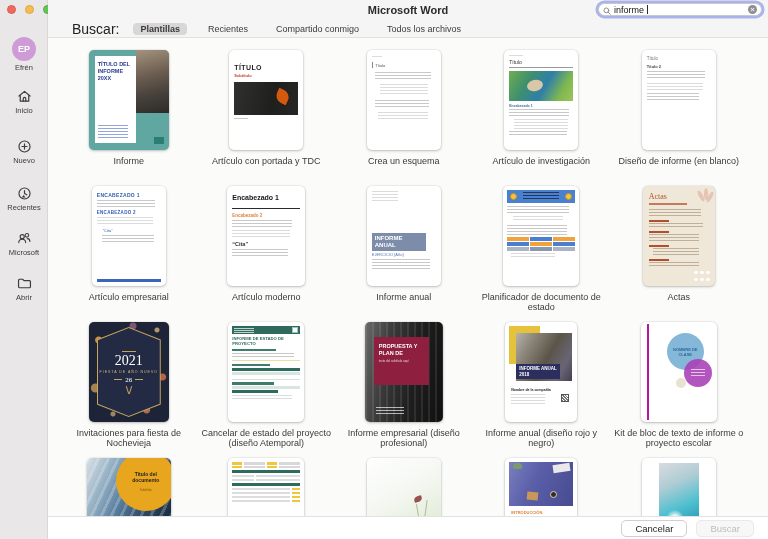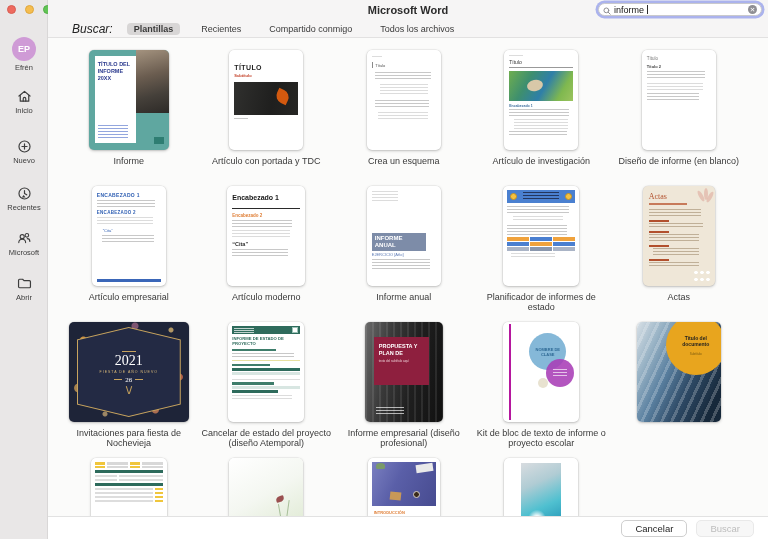--- a/index.html
+++ b/index.html
@@ -34,21 +34,21 @@
                 border:1px solid #c9c9cc;border-radius:8px;
                 box-shadow:0 0 0 2.5px rgba(110,124,230,.55);
                 display:flex;align-items:center;padding:0 4px;box-sizing:border-box;gap:3px;}
   .search-text{font-size:9px;color:#141414;}
   .caret{width:1px;height:9px;background:#2b2b2b;}
   .clear-btn{margin-left:auto;width:9px;height:9px;border-radius:50%;background:#8e8e93;
              color:#fff;font-size:6.5px;line-height:9px;text-align:center;}
   .toolbar{position:absolute;left:48px;right:0;top:20px;height:18px;background:#f6f5f5;
            border-bottom:1px solid #e2e1e1;display:flex;align-items:center;
            padding-left:24px;gap:14px;box-sizing:border-box;}
-  .tb-label{font-size:12px;color:#222;font-style:italic;}
+  .tb-label{font-size:14px;color:#222;}
   .tab{font-size:9px;color:#3a3a3a;padding:1px 7px;border-radius:4px;}
   .tab.sel{background:#d8d6d6;font-weight:600;}
 
   
   .grid{position:absolute;left:48px;top:39px;width:712px;padding:11px 0 0 12px;
         display:grid;grid-template-columns:repeat(5,137.5px);grid-auto-rows:136px;}
   .cell{display:flex;flex-direction:column;align-items:center;}
   .thumb{position:relative;height:100px;border-radius:5px;background:#fff;overflow:hidden;
          box-shadow:0 0 0 0.5px rgba(0,0,0,.08),0 1px 3px rgba(0,0,0,.22);flex-shrink:0;}
   .w72{width:72px}.w74{width:74px}.w76{width:76px}.w78{width:78px}.w80{width:80px}.w84{width:84px}
@@ -121,21 +121,21 @@
             background-size:6px 7px;}
   
   .t-noche{background-color:#1e2438;background-image:
     radial-gradient(circle at 12% 18%,rgba(232,162,64,.85) 0 3px,transparent 4px),
     radial-gradient(circle at 85% 8%,rgba(240,200,120,.7) 0 2px,transparent 3px),
     radial-gradient(circle at 92% 55%,rgba(230,120,80,.75) 0 3px,transparent 4px),
     radial-gradient(circle at 8% 66%,rgba(240,180,90,.65) 0 4px,transparent 5px),
     radial-gradient(circle at 72% 88%,rgba(230,140,90,.7) 0 3px,transparent 4px),
     radial-gradient(circle at 30% 92%,rgba(240,200,130,.6) 0 2px,transparent 3px),
     radial-gradient(circle at 55% 4%,rgba(205,125,160,.55) 0 3px,transparent 4px),
-    radial-gradient(circle at 20% 42%,rgba(240,190,110,.4) 0 2px,transparent 3px); padding-left: 40px;}
+    radial-gradient(circle at 20% 42%,rgba(240,190,110,.4) 0 2px,transparent 3px);}
   .noc-frame{position:absolute;left:8px;right:8px;top:5px;bottom:5px;background:#c8a45e;
              clip-path:polygon(50% 0,100% 14%,100% 86%,50% 100%,0 86%,0 14%);}
   .noc-frame-in{position:absolute;inset:1px;background:#232a44;
              clip-path:polygon(50% 0,100% 14%,100% 86%,50% 100%,0 86%,0 14%);}
   .noc-content{position:absolute;inset:0;display:flex;flex-direction:column;align-items:center;
                justify-content:center;gap:2px;color:#fff;text-align:center;}
   .noc-year{font-family:"Liberation Serif",serif;font-size:14px;line-height:1;}
   .noc-line{font-size:3.5px;color:#d8b878;letter-spacing:1px;}
   .noc-day{font-family:"Liberation Serif",serif;font-size:7px;display:flex;align-items:center;gap:3px;}
   .noc-tick{width:8px;height:1px;background:#c8a45e;}
@@ -437,21 +437,21 @@
             <div class="pla-c" style="background:#4a7fd0"></div>
               <div class="pla-c" style="background:#f0a23c"></div>
               <div class="pla-c" style="background:#4a7fd0"></div>
             <div class="pla-c" style="background:#aab4c6"></div>
               <div class="pla-c" style="background:#8a97ad"></div>
               <div class="pla-c" style="background:#aab4c6"></div>
           </div>
           <div class="lines lt" style="width:44px;height:6px;margin-left:4px"></div>
         </div>
       </div>
-      <div class="caption">Planificador de informes de estado</div>
+      <div class="caption">Planificador de documento de estado</div>
     </div>
 
     <div class="cell">
       <div class="thumb w72 t-actas">
         <div class="act-leaf">
           <span class="petal" style="left:2px;top:2px;transform:rotate(-30deg)"></span>
           <span class="petal" style="left:7px;top:0"></span>
           <span class="petal" style="left:11px;top:3px;transform:rotate(30deg)"></span>
         </div>
         <div class="doc-pad" style="padding:6px">
@@ -524,20 +524,31 @@
         <div class="pro-streaks"></div>
         <div class="pro-block">
           <div class="pro-title">PROPUESTA Y PLAN DE</div>
           <div class="pro-sub">texto del subtítulo aquí</div>
         </div>
         <div class="pro-foot lines white"></div>
       </div>
       <div class="caption">Informe empresarial (diseño profesional)</div>
     </div>
 
+    <div class="cell">
+      <div class="thumb w72">
+        <div class="roj-yellow"></div>
+        <div class="roj-photo"></div>
+        <div class="roj-banner">INFORME ANUAL 2018</div>
+        <div class="roj-name">Nombre de la compañía</div>
+        <div class="roj-lines lines lt"></div>
+        <div class="roj-qr"></div>
+      </div>
+      <div class="caption">Informe anual (diseño rojo y negro)</div>
+    </div>
 
     <div class="cell">
       <div class="thumb w76">
         <div class="kit-rule"></div>
         <div class="kit-c1">
             <span>NOMBRE DE CLASE</span>
           </div>
         <div class="kit-c2">
             <div class="lines white"></div>
           </div>

